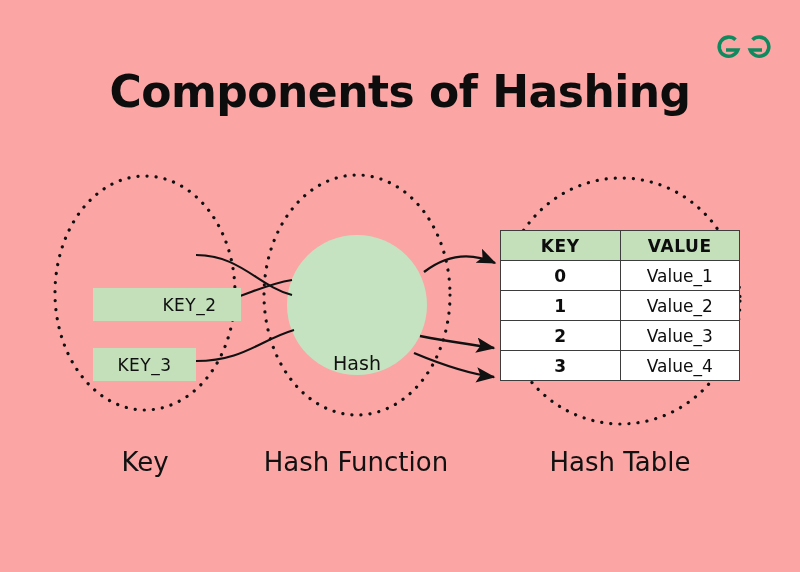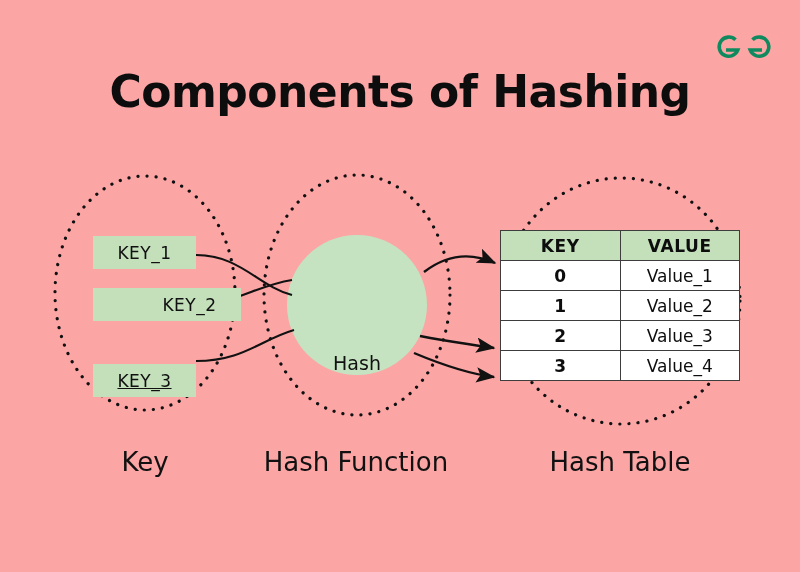--- a/index.html
+++ b/index.html
@@ -61,21 +61,21 @@
     color: #101010;
     font-size: 17px;
     font-family: "DejaVu Sans", sans-serif;
     letter-spacing: 0.5px;
     display: flex;
     align-items: center;
     justify-content: center;
   }
   #key-box-0 { left: 93px; top: 236px; }
   #key-box-1 { left: 93px; top: 288px; padding-left: 45px; }
-  #key-box-2 { left: 93px; top: 364px; text-decoration: underline; }
+  #key-box-2 { left: 93px; top: 348px; }
 
   
   #hash-function-circle-label {
     position: absolute;
     left: 287px;
     top: 235px;
     width: 140px;
     height: 140px;
     display: flex;
     flex-direction: column;
@@ -167,21 +167,20 @@
 
     <path d="M196,255 C 240,255 258,286 292,295" fill="none" stroke="#111111" stroke-width="2.1"></path>
     <path d="M196,305 C 238,303 255,286 292,280" fill="none" stroke="#111111" stroke-width="2.1"></path>
     <path d="M196,361 C 243,361 260,340 294,330" fill="none" stroke="#111111" stroke-width="2.1"></path>
 
     <path d="M424,272 C 450,252 475,254 495,263" fill="none" stroke="#111111" stroke-width="2.4" marker-end="url(#arrowhead)"></path>
     <path d="M420,336 C 450,342 470,344 494,348" fill="none" stroke="#111111" stroke-width="2.4" marker-end="url(#arrowhead)"></path>
     <path d="M414,353 C 445,366 470,374 494,377" fill="none" stroke="#111111" stroke-width="2.4" marker-end="url(#arrowhead)"></path>
   </svg>
 
-  <div class="key-box" id="key-box-0">KEY_1</div>
   <div class="key-box" id="key-box-1">KEY_2</div>
   <div class="key-box" id="key-box-2">KEY_3</div>
 
   <div id="hash-function-circle-label">
     <span>Hash</span>
   </div>
 
   <table id="hash-table">
     <thead>
       <tr>

